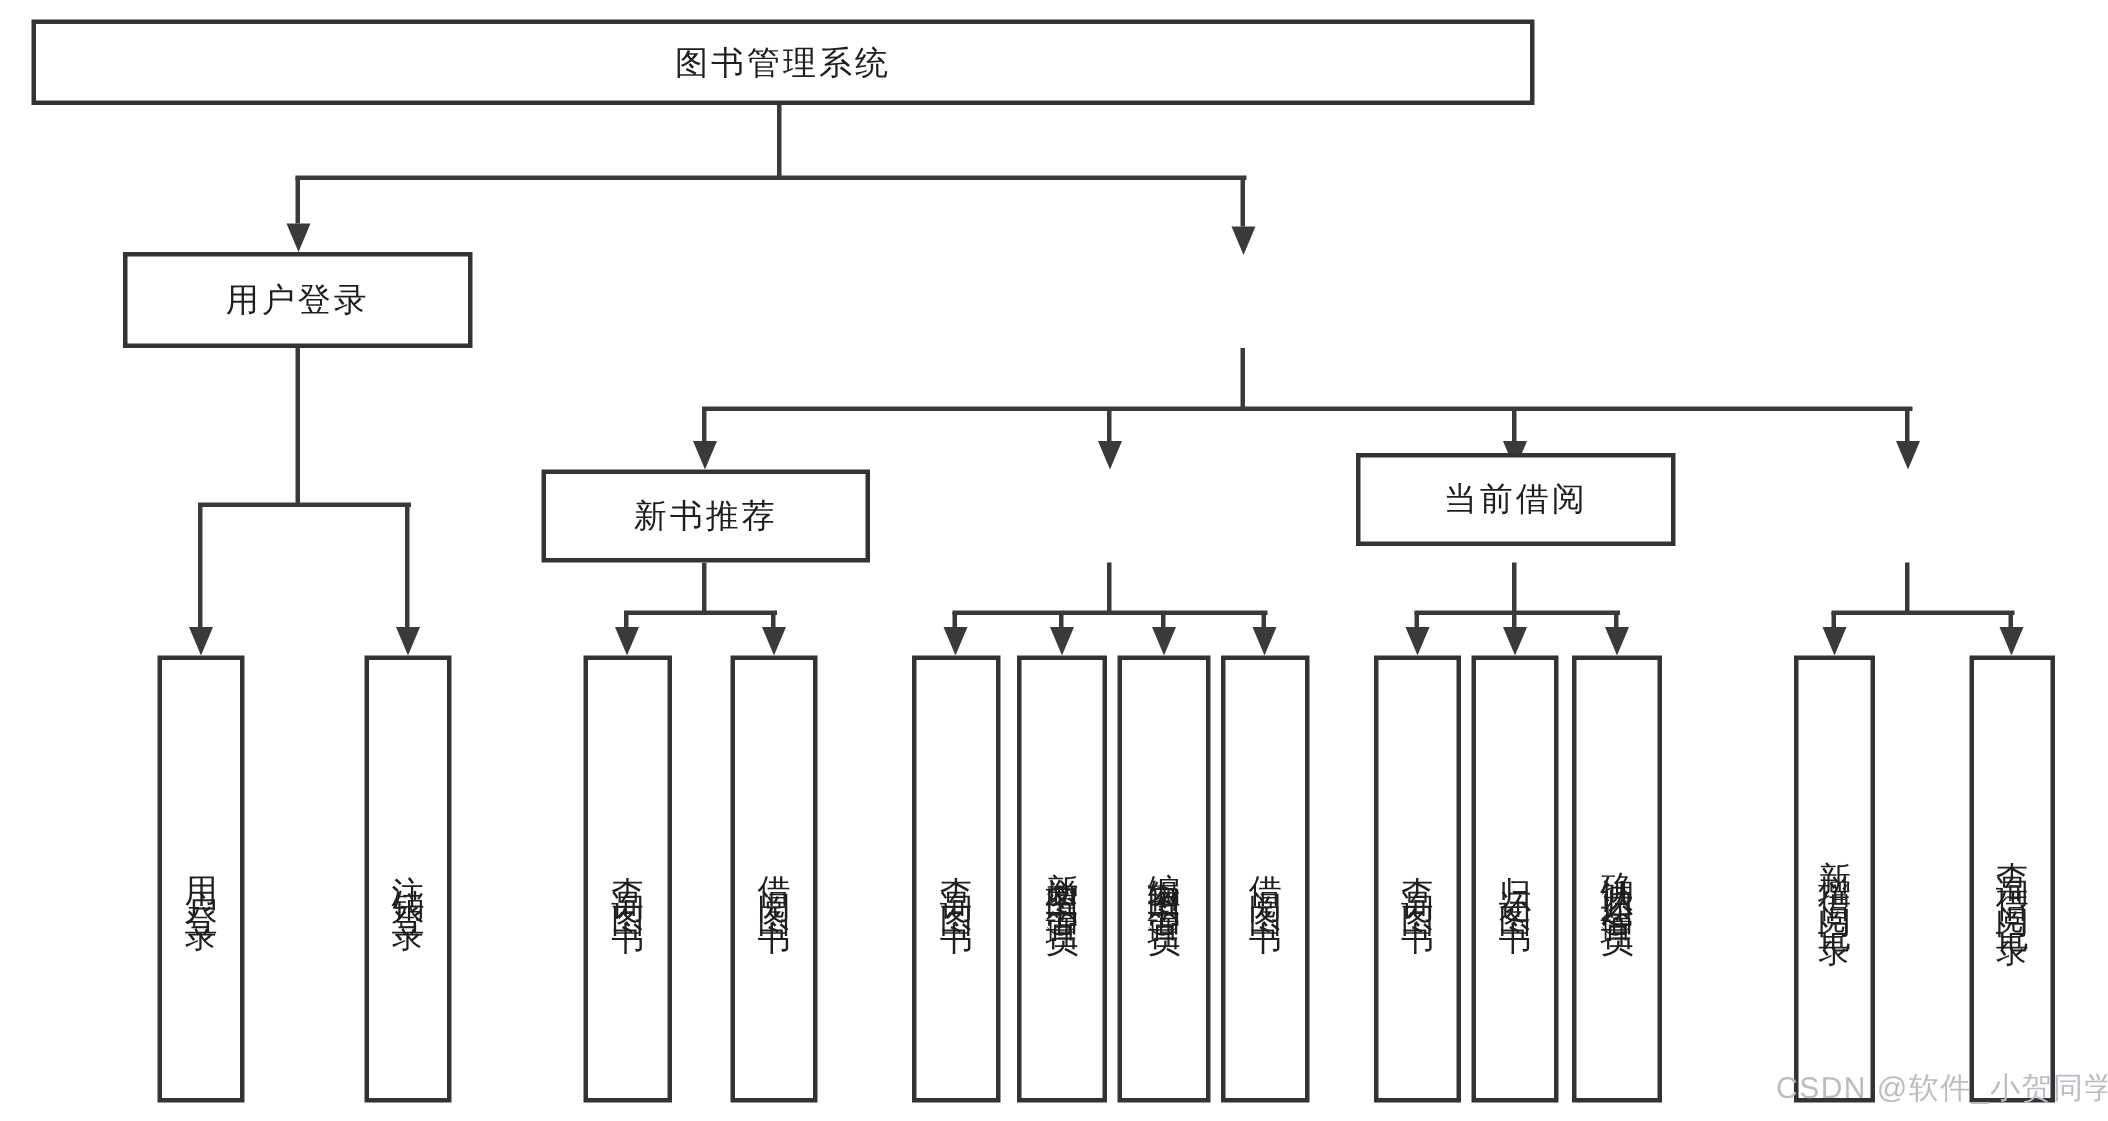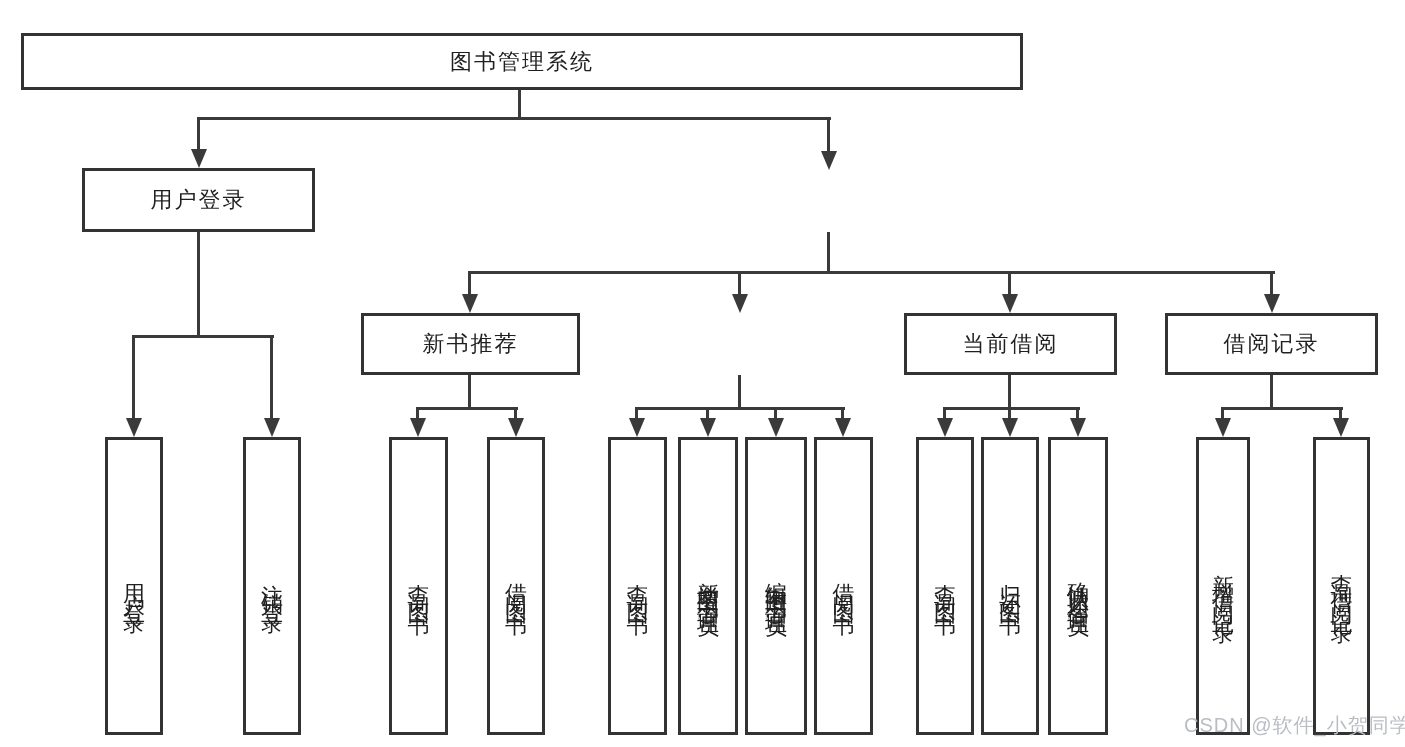--- a/index.html
+++ b/index.html
@@ -89,36 +89,33 @@
   <div class="vl" style="left:1076px;top:408px;height:10px;"></div>
   <div class="ah" style="left:1070px;top:418px;"></div>
 
   <div class="vl" style="left:1270px;top:375px;height:33px;"></div>
   <div class="hl" style="left:1221px;top:407px;width:122px;"></div>
   <div class="vl" style="left:1221px;top:408px;height:10px;"></div>
   <div class="ah" style="left:1215px;top:418px;"></div>
   <div class="vl" style="left:1339px;top:408px;height:10px;"></div>
   <div class="ah" style="left:1333px;top:418px;"></div>
 
-  <div class="box" style="left:21px;top:13px;width:1002px;height:57px;margin-top:20px;">
+  <div class="box" style="left:21px;top:13px;width:1002px;height:57px;">
     <span>图书管理系统</span>
   </div>
 
   <div class="box" style="left:82px;top:168px;width:233px;height:64px;">
     <span>用户登录</span>
   </div>
 
   <div class="box" style="left:361px;top:313px;width:219px;height:62px;">
     <span>新书推荐</span>
   </div>
-  <div class="box" style="left:904px;top:313px;width:213px;height:62px;">
+  <div class="box" style="left:904px;top:302px;width:213px;height:62px;">
     <span>当前借阅</span>
-  </div>
-  <div class="box" style="left:1165px;top:313px;width:213px;height:62px;">
-    <span>借阅记录</span>
   </div>
 
   <div class="box vbox" style="left:105px;top:437px;width:58px;height:298px;">
     <span>用户登录</span>
   </div>
   <div class="box vbox" style="left:243px;top:437px;width:58px;height:298px;">
     <span>注销登录</span>
   </div>
   <div class="box vbox" style="left:389px;top:437px;width:59px;height:298px;">
     <span>查询图书</span>

